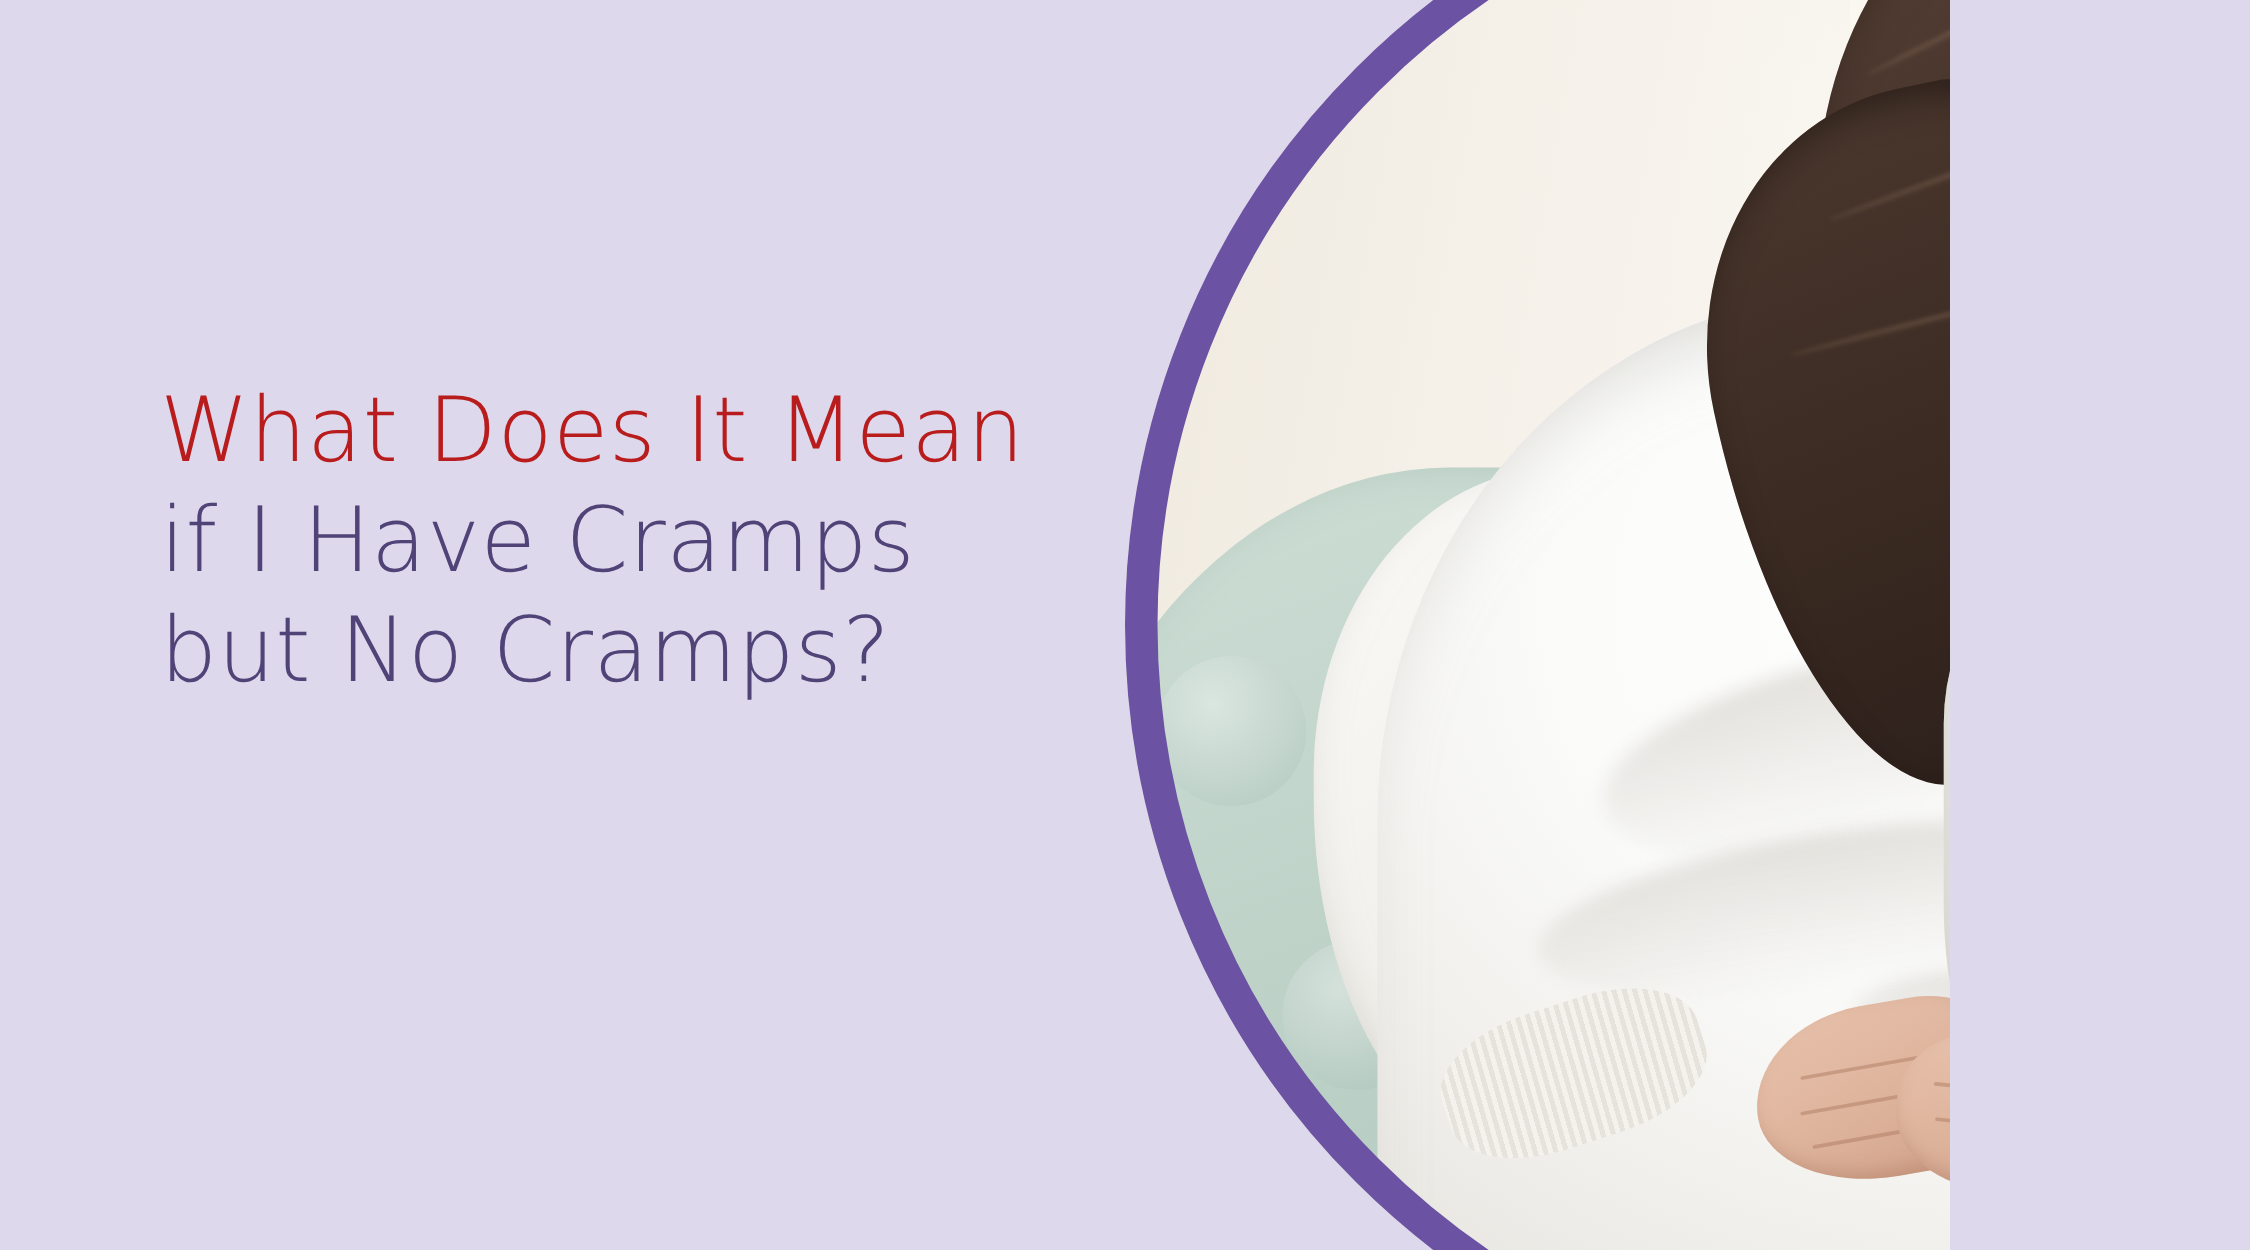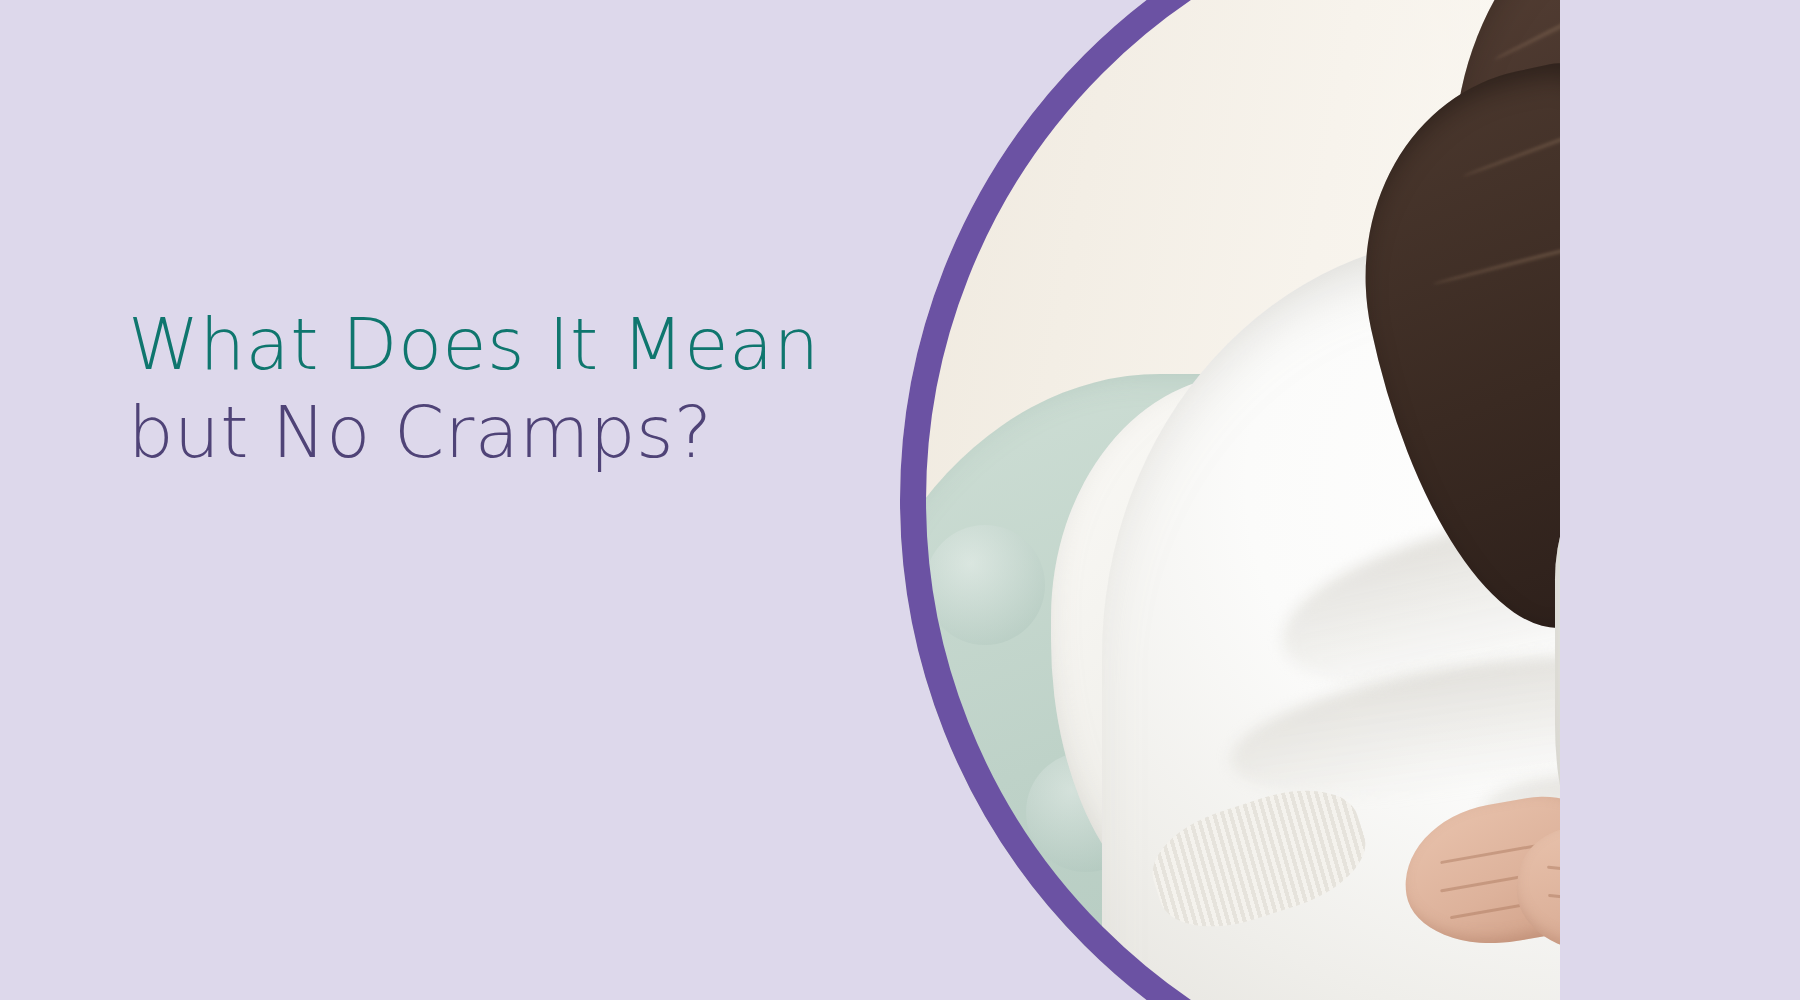--- a/index.html
+++ b/index.html
@@ -320,17 +320,18 @@
         <div class="finger" style="left:16%;top:58%;width:60%;"></div>
       </div>
 
     </div>
   </div>
 
   <div class="arc-ring" style="border-color: rgb(107, 82, 163);"></div>
   <div class="arc-mask" style="background: rgb(221, 216, 235);"></div>
 
   <div class="headline">
-    <span class="headline-line" style="color: #0f766e;">What Does It Mean</span>
+    <span class="headline-line" style="color: #b91c1c;">What Does It Mean</span>
+    <span class="headline-line" style="color: rgb(79, 67, 119);">if I Have Cramps</span>
     <span class="headline-line" style="color: rgb(79, 67, 119);">but No Cramps?</span>
   </div>
 
 </div>
 
 </body></html>

